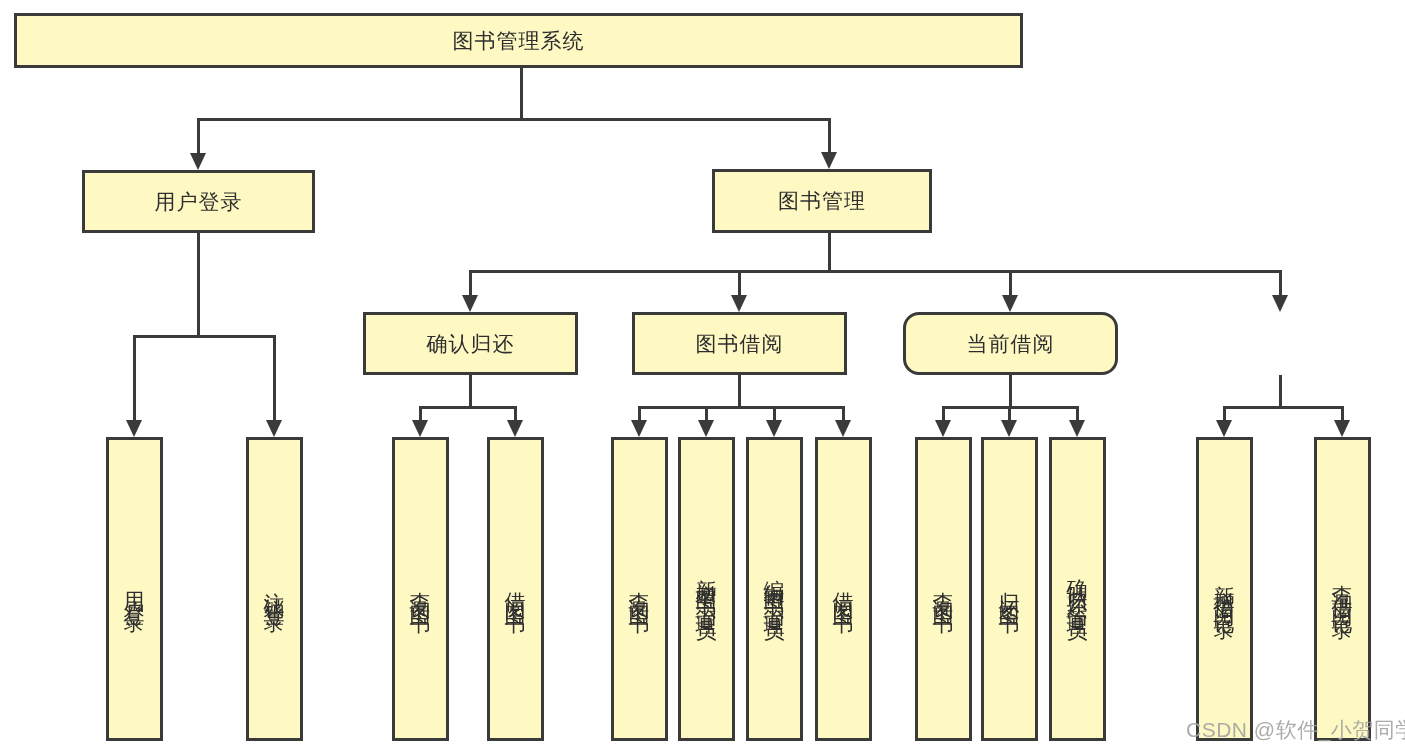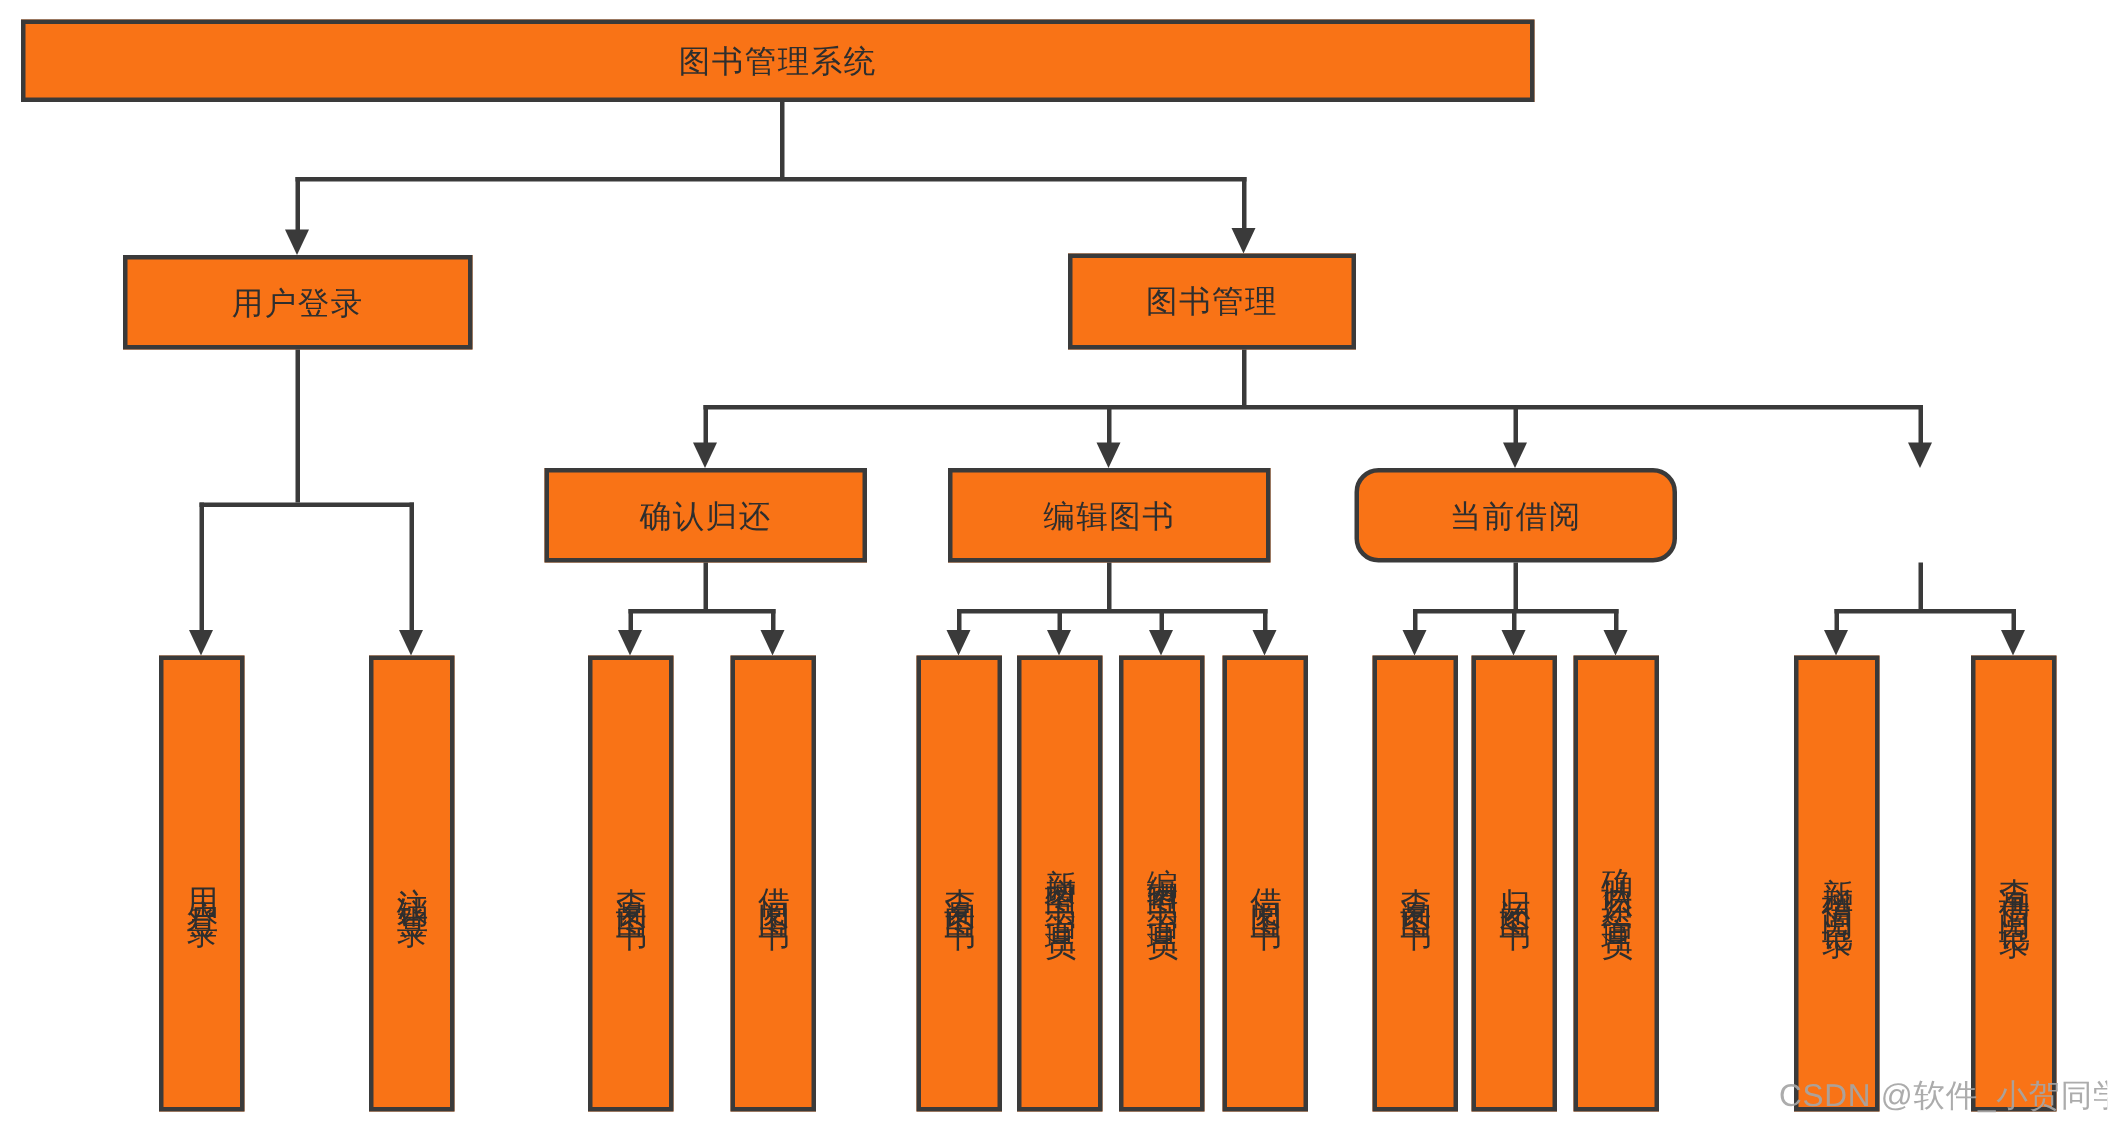--- a/index.html
+++ b/index.html
@@ -13,21 +13,21 @@
     width: 1405px;
     height: 747px;
     background: #ffffff;
     overflow: hidden;
   }
   
   .box {
     position: absolute;
     box-sizing: border-box;
     border: 3px solid #3a3a3a;
-    background: #f97316;
+    background: #fef9c3;
     color: #2e2e2e;
     display: flex;
     align-items: center;
     justify-content: center;
     text-align: center;
   }
   .hbox {
     font-size: 21px;
     letter-spacing: 1px;
     white-space: nowrap;
@@ -92,41 +92,41 @@
   </div>
 
   <div class="vline" style="left:520px; top:68px; height:50px;"></div>
   <div class="hline" style="left:197px; top:118px; width:634px;"></div>
   <div class="arrow" style="left:190px; top:118px; height:52px;"></div>
   <div class="arrow" style="left:821px; top:118px; height:51px;"></div>
 
   <div class="box hbox" style="left:82px; top:170px; width:233px; height:63px;">
     <span>用户登录</span>
   </div>
-  <div class="box hbox" style="left:712px; top:169px; width:192px; height:64px;">
+  <div class="box hbox" style="left:712px; top:169px; width:220px; height:64px;">
     <span>图书管理</span>
   </div>
 
   <div class="vline" style="left:197px; top:233px; height:102px;"></div>
   <div class="hline" style="left:133px; top:335px; width:143px;"></div>
   <div class="arrow" style="left:126px; top:335px; height:102px;"></div>
   <div class="arrow" style="left:266px; top:335px; height:102px;"></div>
 
   <div class="vline" style="left:828px; top:233px; height:37px;"></div>
   <div class="hline" style="left:469px; top:270px; width:813px;"></div>
   <div class="arrow" style="left:462px; top:270px; height:42px;"></div>
   <div class="arrow" style="left:731px; top:270px; height:42px;"></div>
   <div class="arrow" style="left:1002px; top:270px; height:42px;"></div>
   <div class="arrow" style="left:1272px; top:270px; height:42px;"></div>
 
   <div class="box hbox" style="left:363px; top:312px; width:215px; height:63px;">
     <span>确认归还</span>
   </div>
   <div class="box hbox" style="left:632px; top:312px; width:215px; height:63px;">
-    <span>编辑图书</span>
+    <span>图书借阅</span>
   </div>
   <div class="box hbox" style="left:903px; top:312px; width:215px; height:63px;border-radius:16px;">
     <span>当前借阅</span>
   </div>
 
   <div class="vline" style="left:469px; top:375px; height:31px;"></div>
   <div class="hline" style="left:419px; top:406px; width:98px;"></div>
   <div class="arrow" style="left:412px; top:406px; height:31px;"></div>
   <div class="arrow" style="left:507px; top:406px; height:31px;"></div>
 

